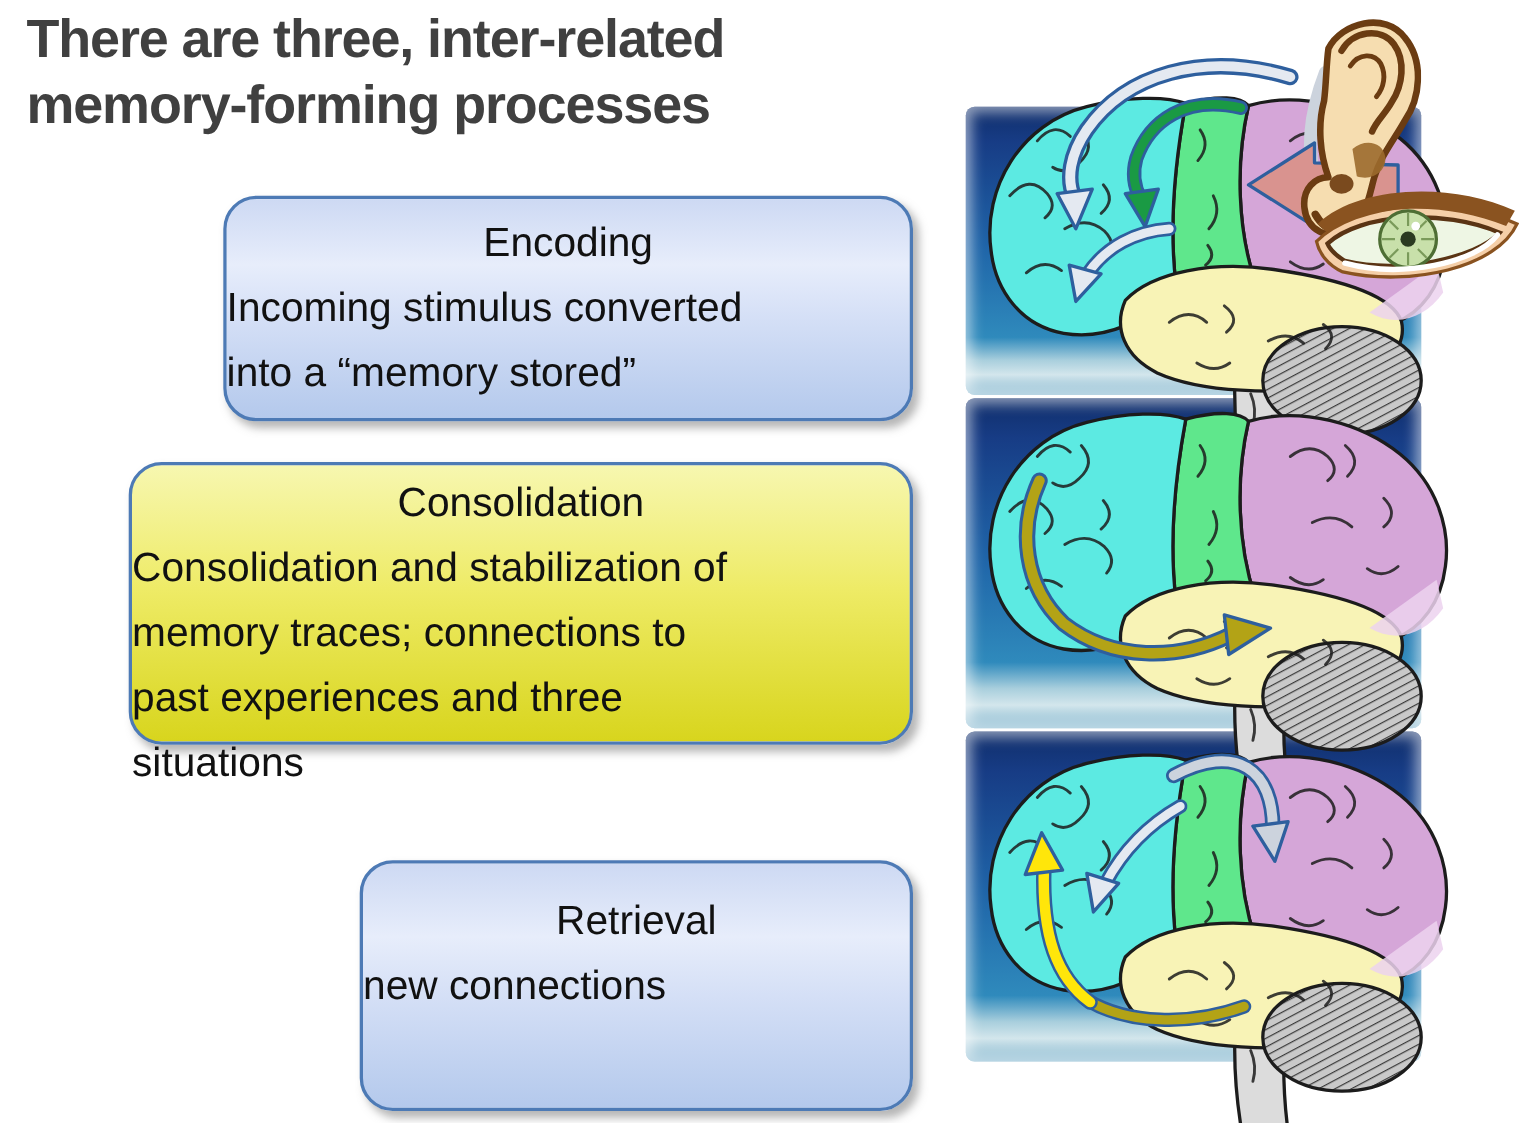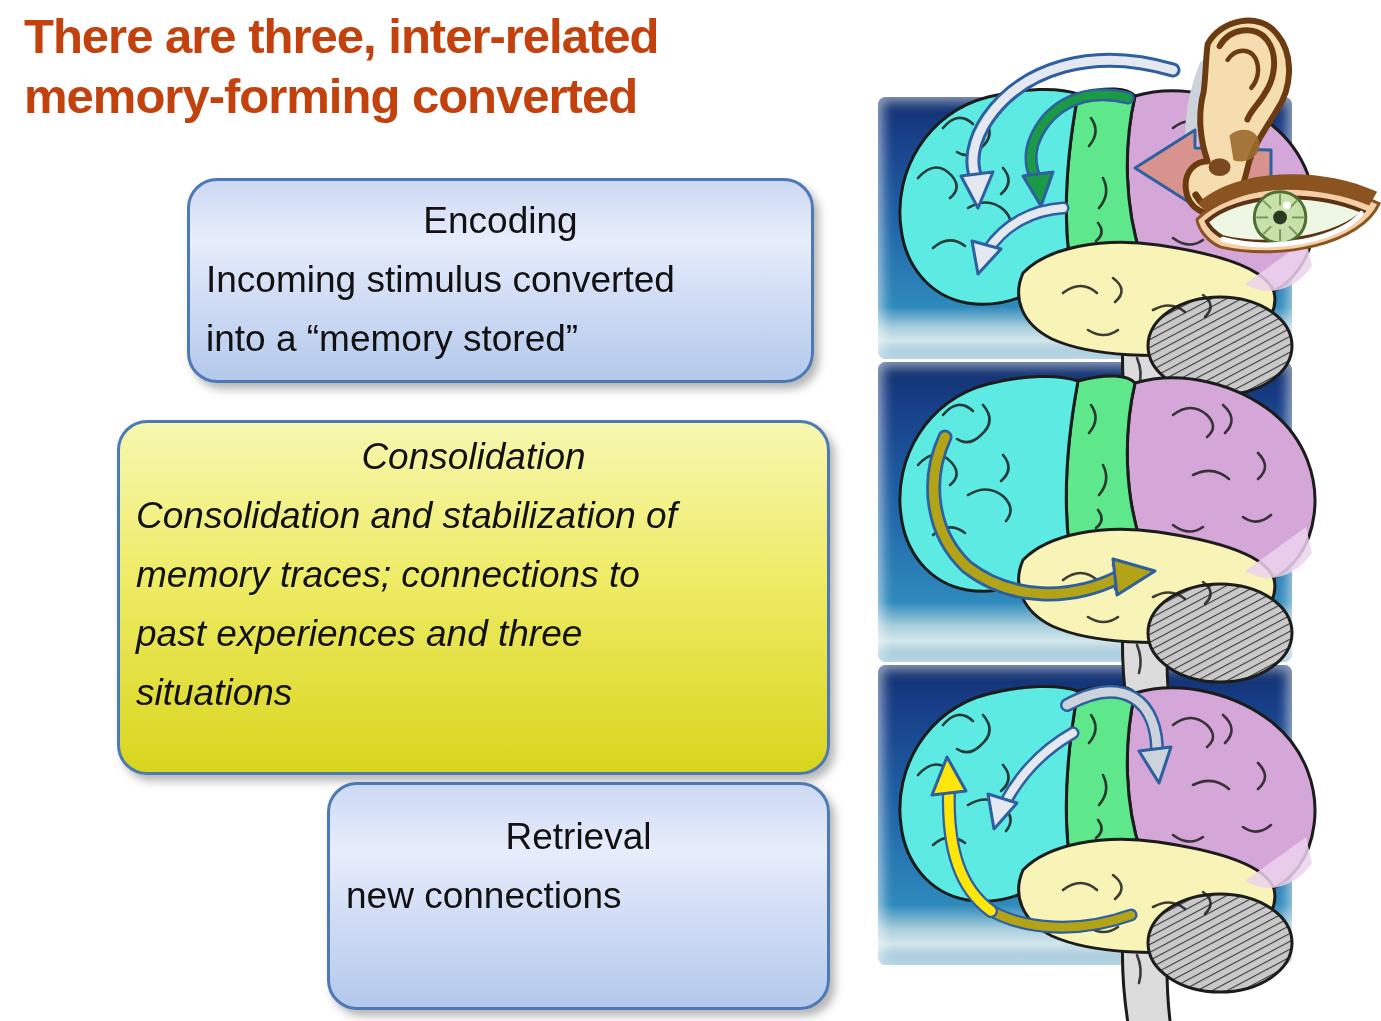--- a/index.html
+++ b/index.html
@@ -2,32 +2,32 @@
 <html><head>
 <meta charset="utf-8">
 <style>
   html,body{margin:0;padding:0;}
   body{width:1381px;height:1021px;background:#ffffff;overflow:hidden;
        font-family:"Liberation Sans", sans-serif;}
   .slide{position:relative;width:1381px;height:1021px;}
 
   
   .title{position:absolute;left:24px;top:6px;font-size:49px;line-height:60px;
-         font-weight:bold;color:#c2410c;letter-spacing:-1px;white-space:nowrap;}
+         font-weight:bold;color:#404040;letter-spacing:-1px;white-space:nowrap;}
 
   
   .pbox{position:absolute;border-radius:30px;border:3px solid #4d7ab5;
         box-shadow:5px 6px 8px rgba(110,110,110,0.5);
         font-size:37px;line-height:59px;color:#111;box-sizing:border-box;}
   .pbox .heading{text-align:center;}
-  .pbox .line{padding-left:16px;}
+  .pbox .line{}
   .box-blue{background:linear-gradient(180deg,#cdd9f3 0%,#e7edfb 30%,#d4dff6 55%,#b4c9ec 100%);}
   .box-yellow{background:linear-gradient(180deg,#f7f7b0 0%,#eeeb66 45%,#d8d51d 100%);}
-  .box-encoding{left:187px;top:178px;width:627px;height:205px;padding-top:10px;}
-  .box-consolidation{left:117px;top:420px;width:713px;height:355px;padding-top:4px;font-style:italic;}
+  .box-encoding{left:203px;top:178px;width:627px;height:205px;padding-top:10px;}
+  .box-consolidation{left:117px;top:420px;width:713px;height:257px;padding-top:4px;}
   .box-retrieval{left:327px;top:782px;width:503px;height:228px;padding-top:22px;}
 
   
   .panel-bg{position:absolute;left:878px;width:414px;border-radius:8px;z-index:0;
     background:linear-gradient(180deg,#102e6b 0%,#173c85 12%,#1f64a8 48%,#2f8abc 80%,#a9cfdd 88%,#d3e6ec 93%,#7fb4cd 100%);
     box-shadow:inset 0 0 12px 5px rgba(255,255,255,0.55);}
   .pbg1{top:97px;height:262px;}
   .pbg2{top:362px;height:300px;}
   .pbg3{top:665px;height:300px;}
 
@@ -46,21 +46,21 @@
   .ai{fill:none;stroke-linecap:round;}
   .ah{stroke:#2e5f9e;stroke-width:3;stroke-linejoin:round;}
 </style>
 </head>
 <body>
 
 <div class="slide">
 
   <div class="title">
     <div>There are three, inter-related</div>
-    <div>memory-forming converted</div>
+    <div>memory-forming processes</div>
   </div>
 
   <div class="pbox box-blue box-encoding">
     <div class="heading">Encoding</div>
     <div class="line">Incoming stimulus converted</div>
     <div class="line">into a “memory stored”</div>
   </div>
 
   <div class="pbox box-yellow box-consolidation">
     <div class="heading">Consolidation</div>

